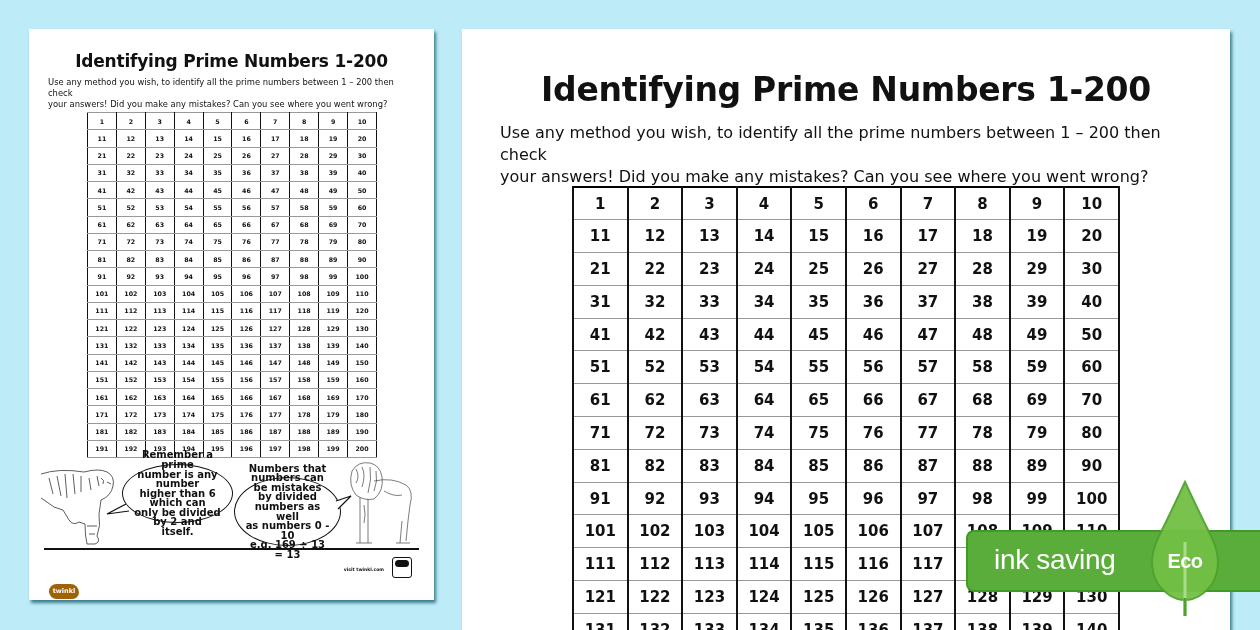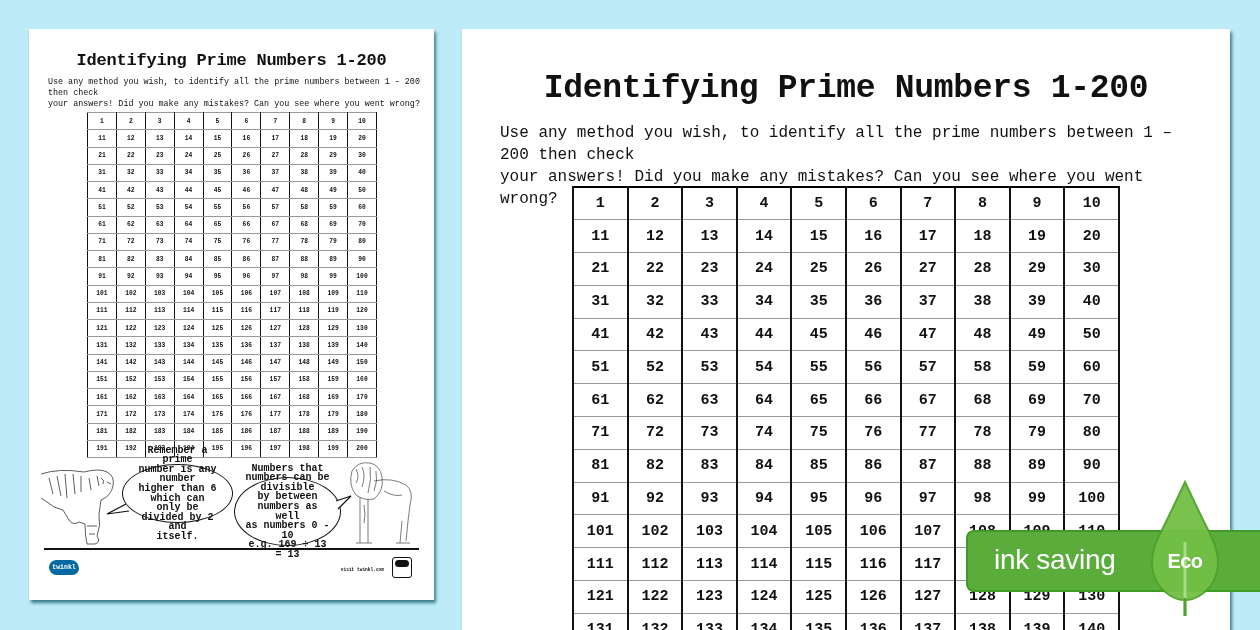--- a/index.html
+++ b/index.html
@@ -7,21 +7,20 @@
   body {
     background: #bdebf7;
     font-family: "DejaVu Sans", sans-serif;
     position: relative;
     color: #111;
   }
   .sheet {
     position: absolute;
     background: #ffffff;
     box-shadow: 2px 3px 3px rgba(20, 90, 110, 0.75);
-    font-family: Liberation Mono, monospace;
   }
   
   #sheet-small { left: 29px; top: 29px; width: 405px; height: 571px; }
   #sheet-small .title {
     position: absolute; left: 0; width: 100%; top: 22px;
     text-align: center; font-weight: bold; font-size: 17px; letter-spacing: -0.2px;
   }
   #sheet-small .instr {
     position: absolute; left: 19px; top: 48px; width: 372px;
     font-size: 8.4px; line-height: 11px;
@@ -38,22 +37,22 @@
   .animal { position: absolute; }
   .bubble {
     position: absolute; border: 1.3px solid #111; border-radius: 50%;
     background: #fff; display: flex; align-items: center; justify-content: center;
     text-align: center; font-size: 10px; line-height: 9.6px; font-weight: bold;
     padding: 4px 10px;
   }
   .bubble-tail { position: absolute; }
   .footer-line { position: absolute; left: 15px; width: 375px; top: 519px; height: 2px; background: #111; }
   .twinkl-logo {
-    position: absolute; left: 20px; top: 531px; width: 30px; height: 15px;
-    background: #0369a1; border-radius: 8px 9px 7px 8px; color: #fff;
+    position: absolute; left: 20px; top: 555px; width: 30px; height: 15px;
+    background: #a16207; border-radius: 8px 9px 7px 8px; color: #fff;
     font-size: 6.5px; font-weight: bold; line-height: 15px; text-align: center;
   }
   .visit-text { position: absolute; right: 50px; top: 538px; font-size: 4.5px; font-weight: bold; }
   .checked-badge {
     position: absolute; right: 22px; top: 528px; width: 20px; height: 21px;
     border: 1.2px solid #111; border-radius: 3px; background: #fff;
   }
   .checked-badge::before {
     content: ""; position: absolute; left: 2px; top: 2px; width: 14px; height: 7px;
     background: #111; border-radius: 6px;
@@ -369,22 +368,22 @@
       <div>itself.</div>
     </div>
   </div>
   <svg class="bubble-tail" style="left:77px;top:474px" width="24" height="14" viewBox="0 0 24 14">
     <path d="M20 1 L1 11 L23 8" fill="#fff" stroke="#111" stroke-width="1.2"></path>
   </svg>
 
   <div class="bubble" style="left:205px;top:448px;width:107px;height:69px;">
     <div>
       <div>Numbers that</div>
-      <div>numbers can be divisible</div>
-      <div>by between numbers as well</div>
+      <div>numbers can be mistakes</div>
+      <div>by divided numbers as well</div>
       <div>as numbers 0 - 10</div>
       <div>e.g. 169 ÷ 13 = 13</div>
     </div>
   </div>
   <svg class="bubble-tail" style="left:306px;top:466px" width="18" height="16" viewBox="0 0 18 16">
     <path d="M1 6 L16 1 L3 14" fill="#fff" stroke="#111" stroke-width="1.2"></path>
   </svg>
 
   <svg class="animal" style="left:315px;top:432px" width="72" height="86" viewBox="0 0 72 86">
     <g fill="none" stroke="#444" stroke-width="0.7">

